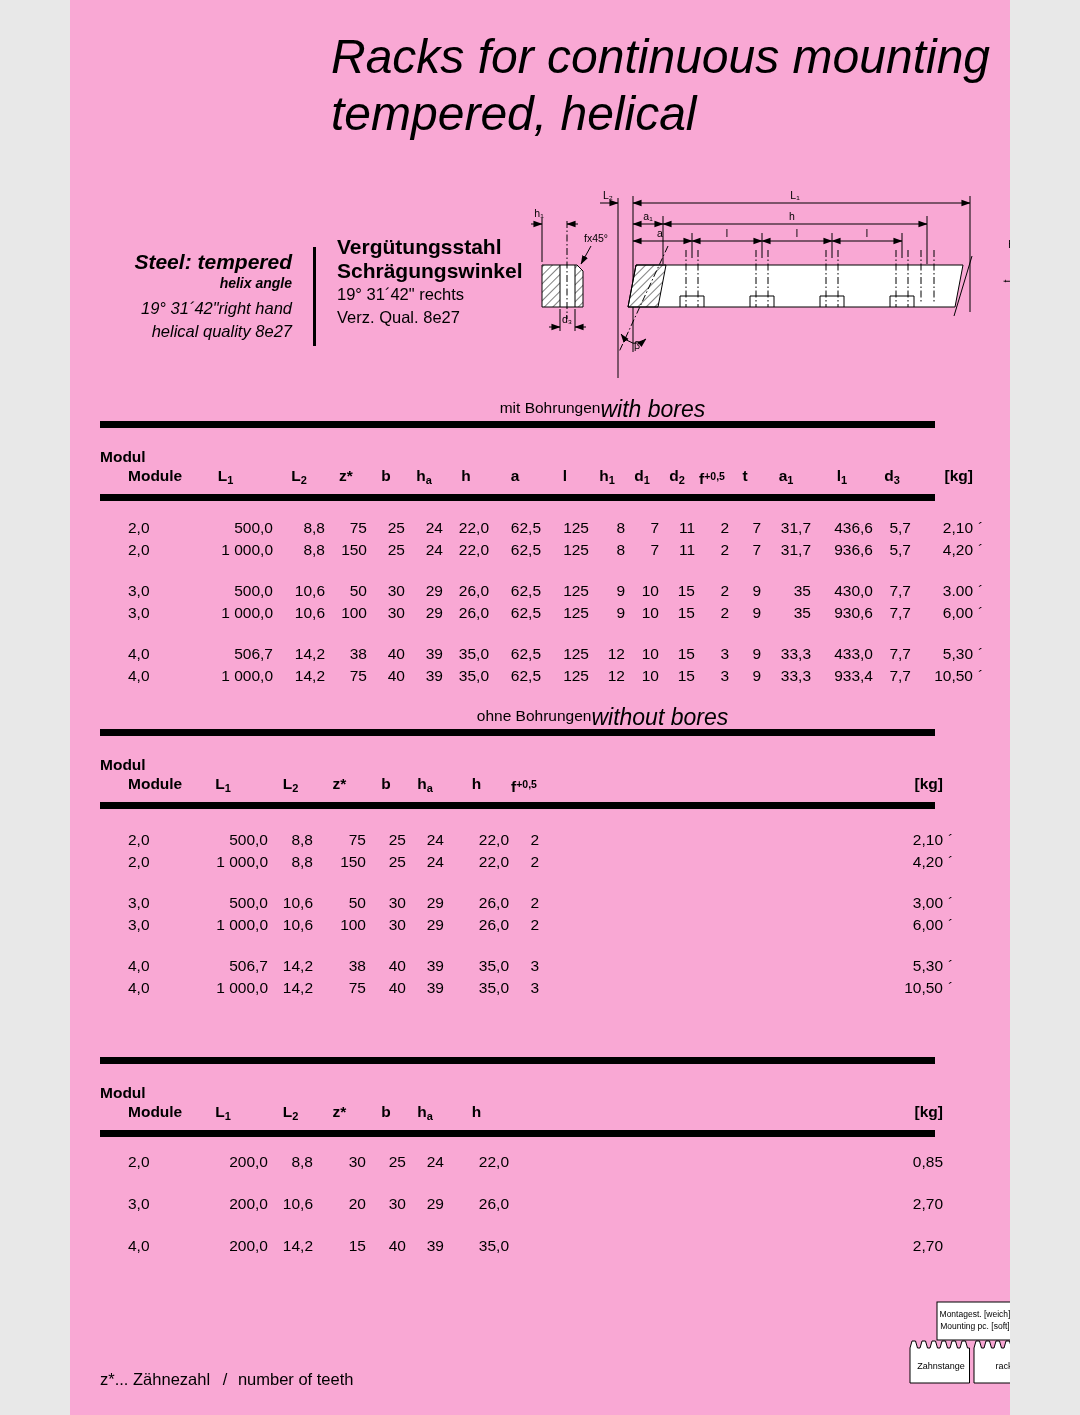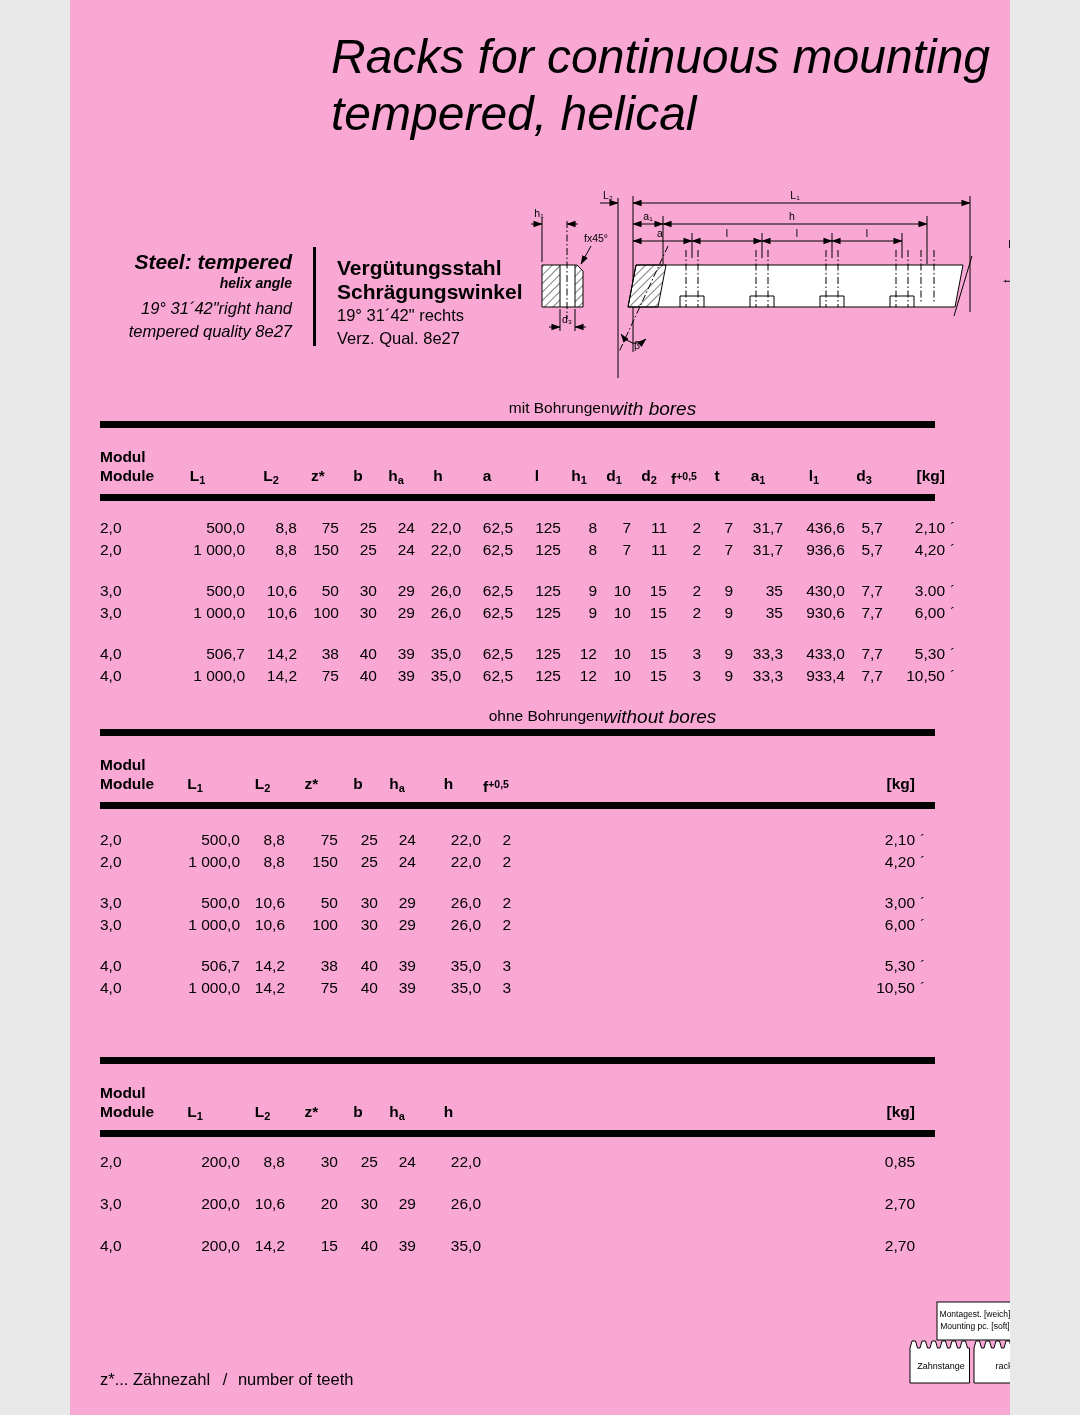--- a/index.html
+++ b/index.html
@@ -9,42 +9,42 @@
   
   .title{position:absolute;left:261px;top:28px;font-style:italic;font-weight:400;
          font-size:48px;line-height:57px;letter-spacing:0px;white-space:nowrap;}
 
   
   .info-en{position:absolute;left:0;top:249px;width:222px;text-align:right;font-style:italic;}
   .info-en .l1{font-weight:bold;font-size:21px;line-height:25px;}
   .info-en .l2{font-weight:bold;font-size:14px;line-height:18px;margin-bottom:5px;}
   .info-en .l3,.info-en .l4{font-size:16.5px;line-height:23px;}
   .divider{position:absolute;left:243px;top:247px;width:3px;height:99px;background:#000;}
-  .info-de{position:absolute;left:267px;top:256px;text-align:left;}
+  .info-de{position:absolute;left:267px;top:235px;text-align:left;}
   .info-de .l1,.info-de .l2{font-weight:bold;font-size:21px;line-height:24px;}
   .info-de .l3,.info-de .l4{font-size:16.5px;line-height:23px;}
 
   
   svg text{font-family:"Liberation Sans",sans-serif;font-size:12px;fill:#000;}
   svg .t10{font-size:10.5px;}
   svg line,svg path,svg rect{stroke:#000;stroke-width:1;fill:none;}
   svg .fw{fill:#fff;}
   svg .hat{fill:url(#hat);stroke:none;}
   svg .dd{stroke-dasharray:7 2.5 1.5 2.5;}
   svg .txt{stroke:none;}
 
   
   .tsec{position:absolute;left:30px;width:1005px;}
   .cap-row{display:flex;justify-content:center;width:1005px;height:22px;align-items:flex-start;}
   .cap-de{font-size:15.5px;}
-  .cap-en{font-style:italic;font-size:19px;line-height:20px;}
+  .cap-en{font-style:italic;font-size:23px;line-height:20px;}
   .rule{width:835px;height:7px;background:#000;}
   .rule2{margin-top:7px;}
   .modul{font-weight:bold;font-size:15.5px;line-height:16px;margin-top:21px;height:16px;}
-  .head-cells,.trow{display:grid;width:835px;height:22px;line-height:22px;font-size:15.5px;}
+  .head-cells,.trow{display:grid;width:835px;height:22px;line-height:22px;font-size:15.5px;margin-left:28px;}
   .hcell{text-align:center;font-weight:bold;white-space:nowrap;}
   .hcell:first-child{text-align:left;}
   .hcell.kgh{text-align:right;}
   sub{font-size:11px;vertical-align:-3px;}
   sup{font-size:10.5px;vertical-align:4px;}
   .cell{text-align:right;white-space:pre;}
   .cell:first-child{text-align:left;}
   .cell:last-child{text-align:left;padding-left:5px;}
   .ggap{height:19px;}
   .cols-t1{grid-template-columns:50px 95px 52px 42px 38px 38px 46px 52px 48px 36px 34px 36px 34px 32px 50px 62px 38px 62px 20px;}
@@ -66,21 +66,21 @@
 
   <div class="title">
     <span>Racks for continuous mounting</span><br>
     <span>tempered, helical</span>
   </div>
 
   <div class="info-en">
     <div class="l1">Steel: tempered</div>
     <div class="l2">helix angle</div>
     <div class="l3">19° 31´42"right hand</div>
-    <div class="l4">tempered quality 8e27</div>
+    <div class="l4">helical quality 8e27</div>
   </div>
   <div class="divider"></div>
   <div class="info-de">
     <div class="l1">Vergütungsstahl</div>
     <div class="l2">Schrägungswinkel</div>
     <div class="l3">19° 31´42" rechts</div>
     <div class="l4">Verz. Qual. 8e27</div>
   </div>
 
   <svg style="position:absolute;left:455px;top:178px;" width="620" height="200" viewBox="455 178 620 200">

